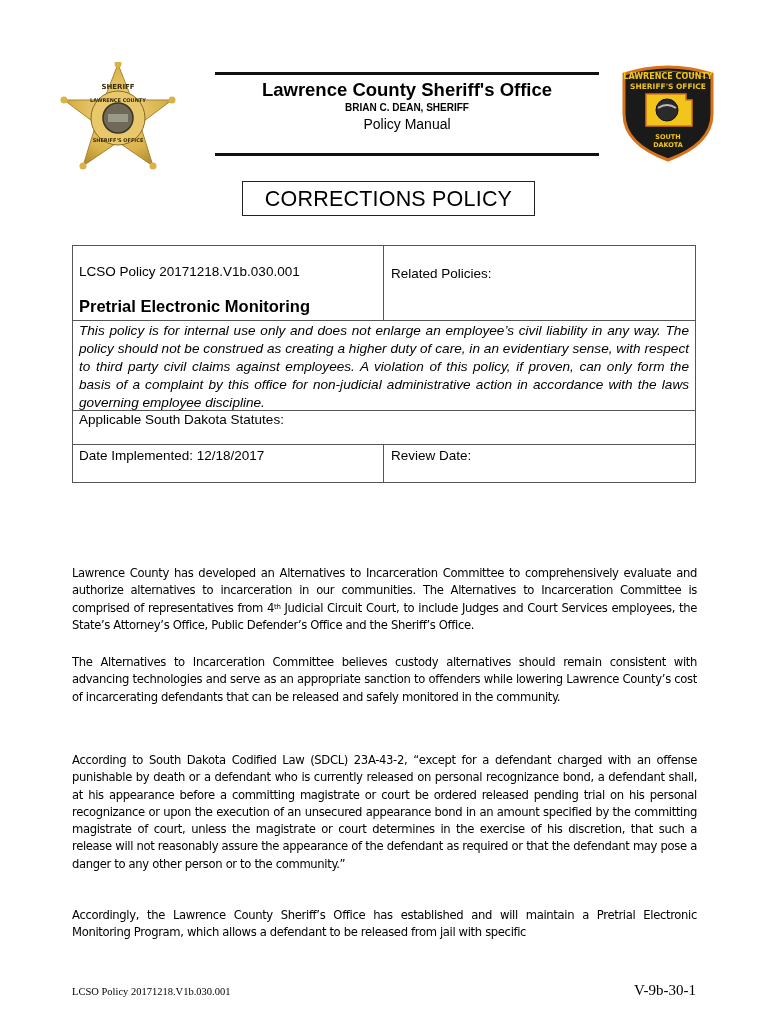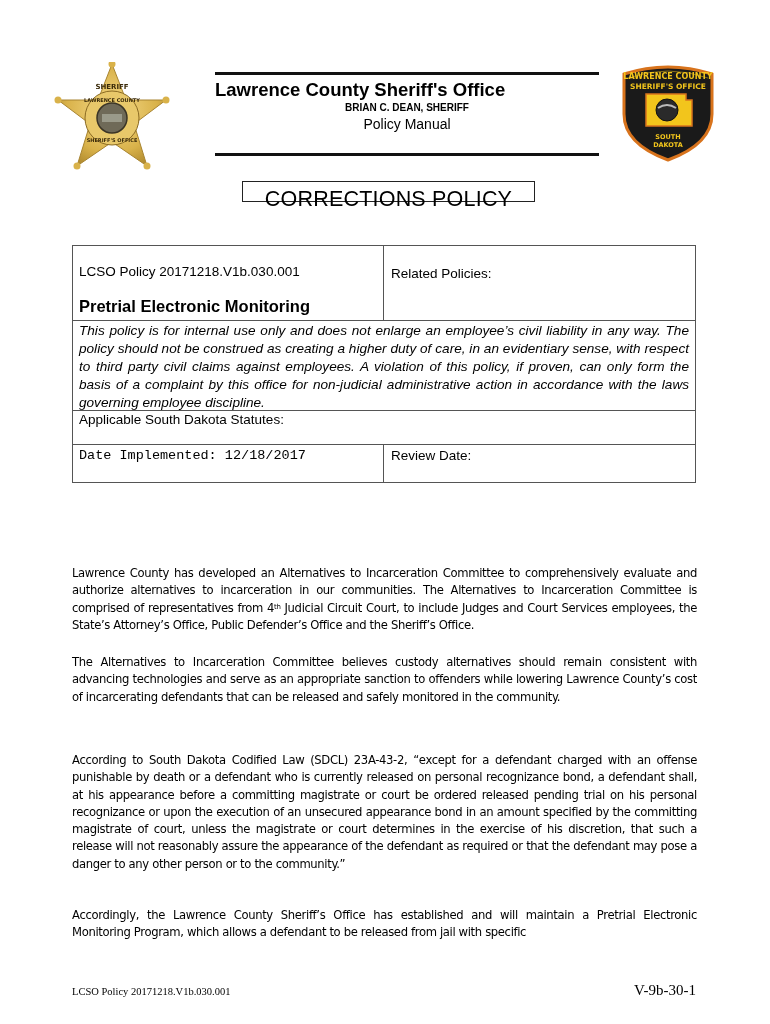--- a/index.html
+++ b/index.html
@@ -1,28 +1,28 @@
 <!DOCTYPE html>
 <html><head>
 <meta charset="utf-8">
 <style>
   html, body { margin: 0; padding: 0; background: #ffffff; }
   body { width: 770px; height: 1024px; position: relative; overflow: hidden; color: #000; }
   .abs { position: absolute; }
 
   
   .rule { position: absolute; left: 215px; width: 384px; height: 3px; background: #111; }
-  .org-title { left: 215px; width: 384px; top: 79px; 
+  .org-title { left: 215px; width: 384px; top: 79px; text-align: center;
     font-family: "Liberation Sans", sans-serif; font-weight: bold; font-size: 18.5px; }
   .sheriff-name { left: 215px; width: 384px; top: 102px; text-align: center;
     font-family: "Liberation Sans", sans-serif; font-weight: bold; font-size: 10px; }
   .manual { left: 215px; width: 384px; top: 116px; text-align: center;
     font-family: "Liberation Sans", sans-serif; font-size: 14px; }
 
-  .policy-box { left: 242px; top: 181px; width: 293px; height: 21px;
+  .policy-box { left: 242px; top: 181px; width: 293px; height: 35px;
     border: 1px solid #222; box-sizing: border-box; text-align: center;
     font-family: "Liberation Sans", sans-serif; font-size: 21.5px; line-height: 34px; letter-spacing: 0.2px; }
 
   
   .tbl { left: 72px; top: 245px; width: 624px; height: 238px; border: 1px solid #555; box-sizing: border-box; }
   .cell { position: absolute; font-family: "Liberation Sans", sans-serif; font-size: 13.5px; }
   .hline { position: absolute; left: 0; right: 0; height: 1px; background: #555; }
   .vline { position: absolute; width: 1px; background: #555; }
   .disclaimer { position: absolute; left: 6px; right: 6px; top: 76px;
     font-family: "Liberation Sans", sans-serif; font-style: italic; font-size: 13.6px;
@@ -35,21 +35,21 @@
     font-family: "DejaVu Sans", sans-serif; font-size: 11.6px; line-height: 17.3px;
     text-align: justify; letter-spacing: -0.35px; }
   sup { font-size: 7px; vertical-align: top; position: relative; top: -1px; }
 
   .footer-left { left: 72px; top: 986px; font-family: "Liberation Serif", serif; font-size: 10.5px; }
   .footer-right { left: 620px; top: 982px; width: 76px; text-align: right; font-family: "Liberation Serif", serif; font-size: 15px; }
 </style>
 </head>
 <body>
 
-<div class="abs" style="left:52px; top:62px; width:120px; height:112px;">
+<div class="abs" style="left:58px; top:62px; width:120px; height:112px;">
   <svg width="120" height="112" viewBox="0 0 120 112">
     <defs>
       <radialGradient id="gold" cx="50%" cy="45%" r="60%">
         <stop offset="0%" stop-color="#f6dc8c"></stop>
         <stop offset="70%" stop-color="#d9b24a"></stop>
         <stop offset="100%" stop-color="#b08a2e"></stop>
       </radialGradient>
     </defs>
     <polygon points="60,2 74,38 114,38 82,62 95,104 60,80 25,104 38,62 6,38 46,38" fill="url(#gold)" stroke="#a88430" stroke-width="1"></polygon>
     <circle cx="60" cy="2" r="3.5" fill="#d9b24a"></circle>
@@ -92,21 +92,21 @@
   <div class="vline" style="left:310px; top:0; height:75px;"></div>
   <div class="cell" style="left:6px; top:18px;">LCSO Policy  20171218.V1b.030.001</div>
   <div class="cell" style="left:6px; top:51px; font-weight:bold; font-size:16.5px;">Pretrial Electronic Monitoring</div>
   <div class="cell" style="left:318px; top:20px;">Related Policies:</div>
   <div class="hline" style="top:74px;"></div>
   <div class="disclaimer">This policy is for internal use only and does not enlarge an employee’s civil liability in any way. The policy should not be construed as creating a higher duty of care, in an evidentiary sense, with respect to third party civil claims against employees. A violation of this policy, if proven, can only form the basis of a complaint by this office for non-judicial administrative action in accordance with the laws governing employee discipline.</div>
   <div class="hline" style="top:164px;"></div>
   <div class="cell" style="left:6px; top:166px;">Applicable South Dakota Statutes:</div>
   <div class="hline" style="top:198px;"></div>
   <div class="vline" style="left:310px; top:198px; height:38px;"></div>
-  <div class="cell" style="left:6px; top:202px;font-family:Liberation Mono, monospace;">Date Implemented: 12/18/2017</div>
+  <div class="cell" style="left:6px; top:202px;">Date Implemented: 12/18/2017</div>
   <div class="cell" style="left:318px; top:202px;">Review Date:</div>
 </div>
 
 <div class="abs section-head">
 </div>
 
 <div class="para" style="top:565px;"><span>Lawrence County has developed an Alternatives to Incarceration Committee to comprehensively evaluate and authorize alternatives to incarceration in our communities.  The Alternatives to Incarceration Committee is comprised of representatives from 4</span><sup>th</sup><span> Judicial Circuit Court, to include Judges and Court Services employees, the State’s Attorney’s Office, Public Defender’s Office and the Sheriff’s Office.</span></div>
 
 <div class="para" style="top:654px;">The Alternatives to Incarceration Committee believes custody alternatives should remain consistent with advancing technologies and serve as an appropriate sanction to offenders while lowering Lawrence County’s cost of incarcerating defendants that can be released and safely monitored in the community.</div>
 

